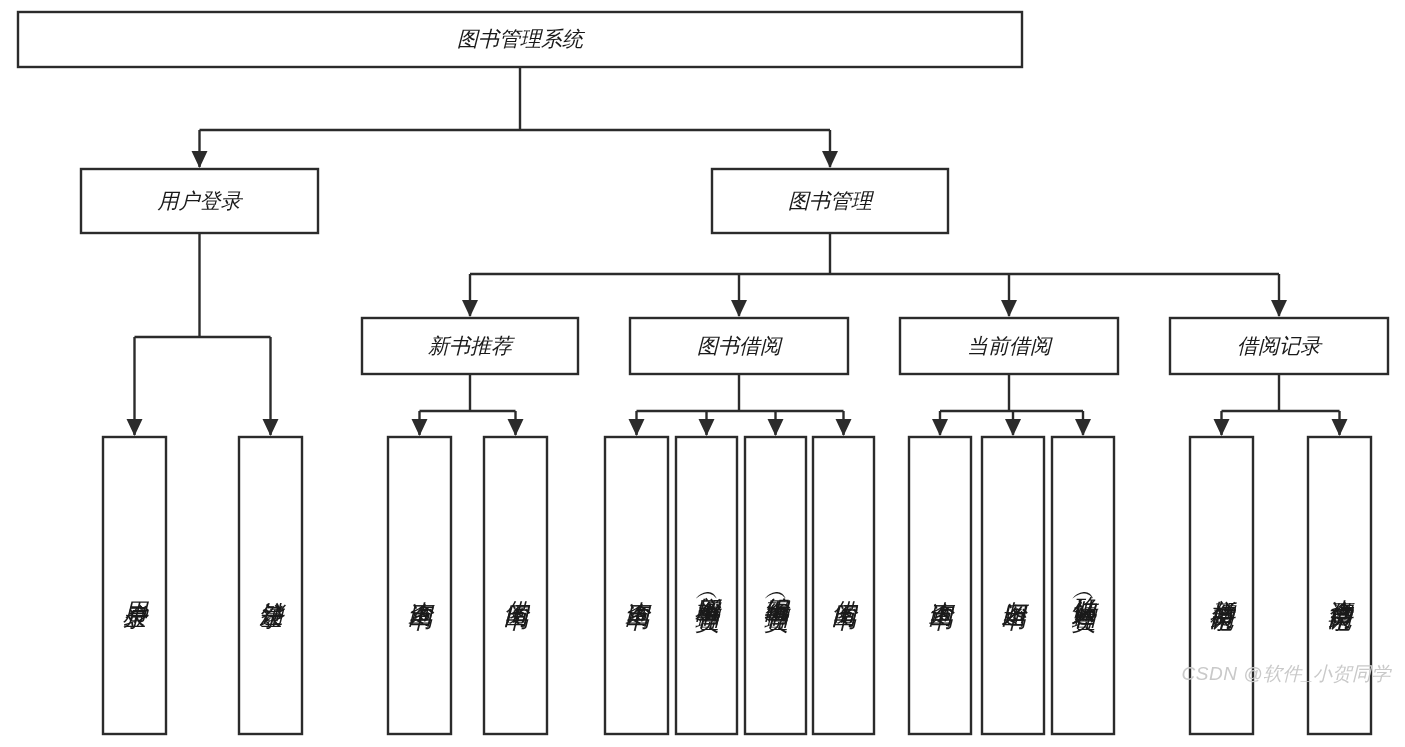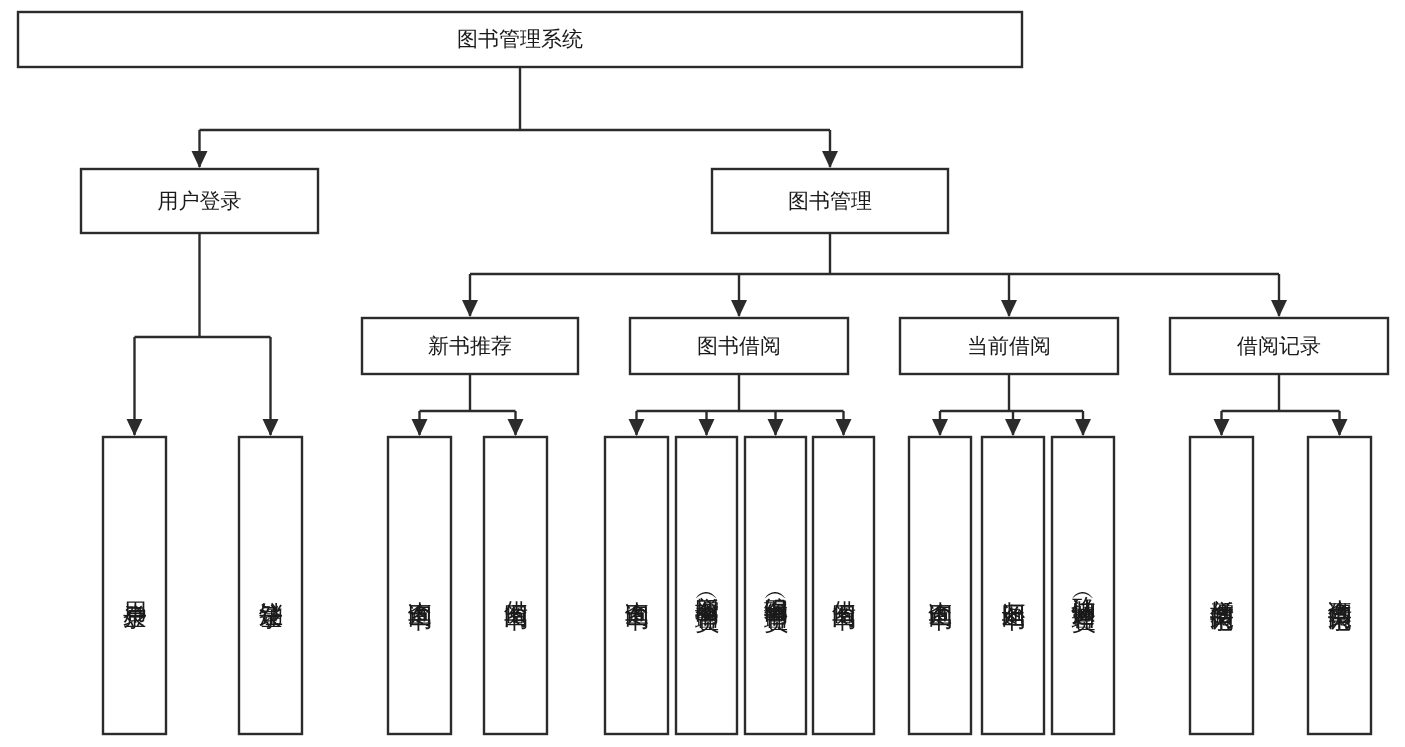--- a/index.html
+++ b/index.html
@@ -11,20 +11,21 @@
     width: 1405px;
     height: 747px;
     font-family: "Liberation Sans", "DejaVu Sans", sans-serif;
     overflow: hidden;
     position: relative;
   }
   #diagram-root {
     position: relative;
     width: 1405px;
     height: 692px;
+    font-style: italic;
   }
   svg.diagram-svg {
     position: absolute;
     left: 0;
     top: 0;
     width: 1405px;
     height: 747px;
   }
   .node-box {
     fill: #ffffff;
@@ -200,13 +201,14 @@
         <span style="writing-mode: vertical-rl; text-orientation: upright;">确认归还（管理员）</span>
       </div>
       <div class="node-label-v" style="left: 1190px; width: 63px; top: 443px; height: 285px; display: flex; align-items: center; justify-content: center;">
         <span style="writing-mode: vertical-rl; text-orientation: upright;">新增借阅记录</span>
       </div>
       <div class="node-label-v" style="left: 1308px; width: 63px; top: 443px; height: 285px; display: flex; align-items: center; justify-content: center;">
         <span style="writing-mode: vertical-rl; text-orientation: upright;">查询借阅记录</span>
       </div>
     </div>
 
+  <div class="watermark">CSDN @软件_小贺同学</div>
 </div>
 
 </body></html>

